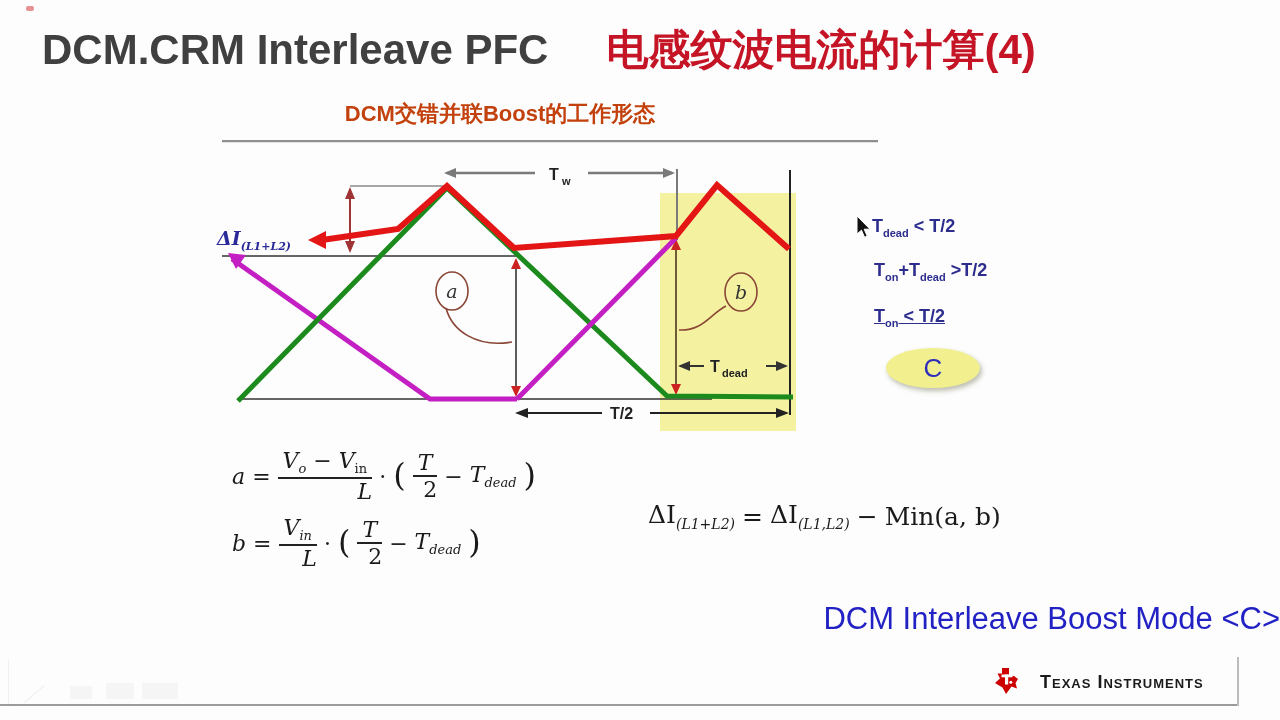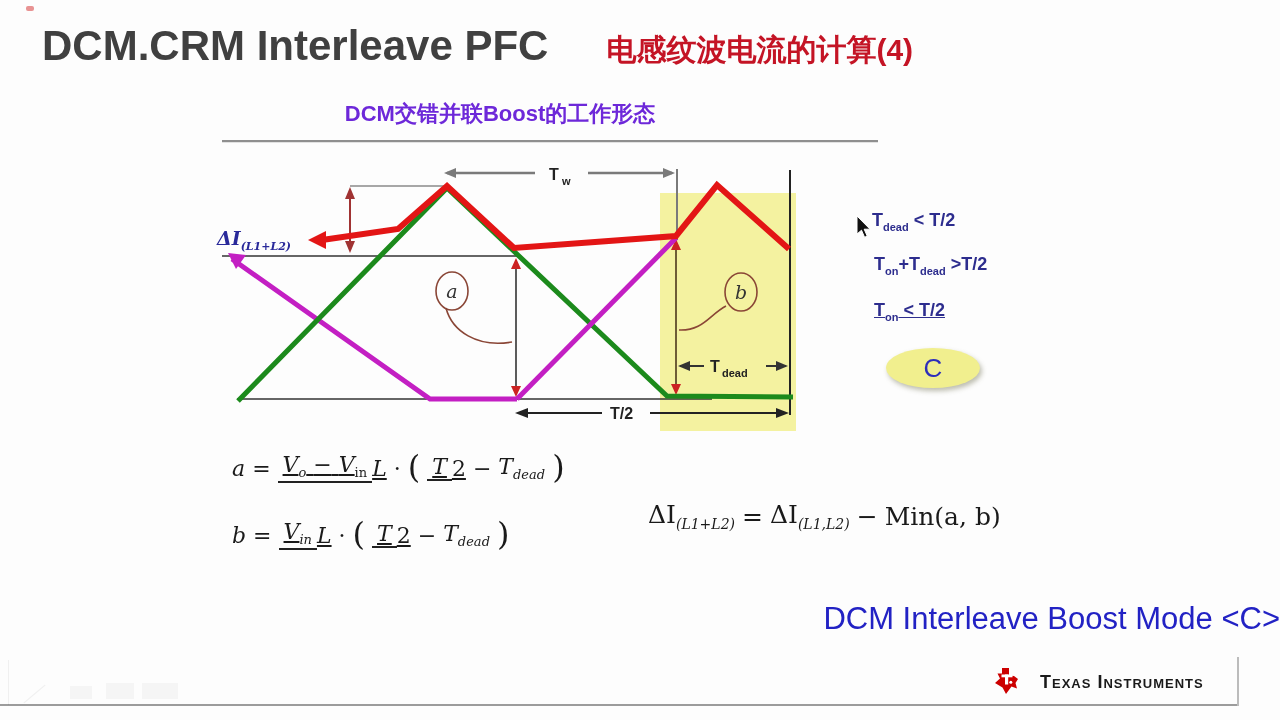--- a/index.html
+++ b/index.html
@@ -3,52 +3,52 @@
 <meta charset="utf-8">
 <style>
   html,body{margin:0;padding:0;}
   body{width:1280px;height:720px;position:relative;background:#fdfdfd;overflow:hidden;
        font-family:"Liberation Sans",sans-serif;}
   .abs{position:absolute;}
 
   
   .title-row{position:absolute;left:42px;top:22px;width:1210px;white-space:nowrap;}
   .title-en{font-size:42px;font-weight:bold;color:#404040;letter-spacing:0px;}
-  .title-cn{font-size:30px;font-weight:bold;color:#c41425;margin-left:58px;}
+  .title-cn{font-size:42px;font-weight:bold;color:#c41425;margin-left:58px;}
   .subtitle{position:absolute;left:200px;top:99px;width:600px;text-align:center;
-            font-size:22px;font-weight:bold;color:#6d28d9;}
+            font-size:22px;font-weight:bold;color:#c2410c;}
   .subtitle-rule{position:absolute;left:222px;top:140px;width:656px;height:2px;
                  background:#8f8f8f;border-bottom:1px solid #e2e2e2;}
 
   
   svg.diagram{position:absolute;left:200px;top:150px;width:640px;height:300px;}
   .dim-label{font-family:"Liberation Sans",sans-serif;font-size:16px;font-weight:bold;fill:#222;}
   .dim-sub{font-family:"Liberation Sans",sans-serif;font-size:11px;font-weight:bold;fill:#222;}
   .marker-letter{font-family:"DejaVu Serif",serif;font-style:italic;font-size:19px;fill:#333;text-anchor:middle;}
 
   
   .dlab{position:absolute;left:217px;top:227px;color:#29299a;font-family:"DejaVu Serif",serif;
         font-weight:bold;font-style:italic;font-size:19px;white-space:nowrap;}
   .dlab sub{font-size:11px;font-style:italic;}
 
   
   .cond{position:absolute;color:#2d2d8e;font-size:18px;font-weight:bold;white-space:nowrap;
-        font-family:"Liberation Sans",sans-serif;}
+        font-family:"Liberation Sans",sans-serif;margin-top:6px;}
   .cond sub{font-size:11px;}
 
   .c-badge{position:absolute;left:886px;top:348px;width:94px;height:40px;border-radius:50%;
            background:#f1ef8e;box-shadow:2px 3px 5px rgba(110,110,80,.45);
            text-align:center;line-height:40px;font-size:26px;color:#2d2dbb;}
 
   
   .formula{position:absolute;font-family:"DejaVu Serif",serif;font-size:22px;color:#1a1a1a;
            display:flex;align-items:center;gap:7px;white-space:nowrap;}
   .formula .it, .formula sub.it{font-style:italic;}
   .formula sub{font-size:13px;}
-  .frac{display:inline-flex;flex-direction:row;align-items:center;vertical-align:middle;line-height:1.05;text-decoration:underline;}
+  .frac{display:inline-flex;flex-direction:column;align-items:flex-end;vertical-align:middle;line-height:1.05;}
   .frac .num{border-bottom:2px solid #222;padding:0 5px 1px 5px;}
   .frac .den{padding-top:1px;}
   .paren{font-size:32px;font-weight:normal;transform:translateY(-1px);}
   .ripple{font-size:25px;}
   .ripple sub{font-size:14px;font-style:italic;}
 
   .statement{position:absolute;left:0;right:0;top:601px;text-align:right;
              font-size:31px;color:#2222c4;font-family:"Liberation Sans",sans-serif;}
 
   

